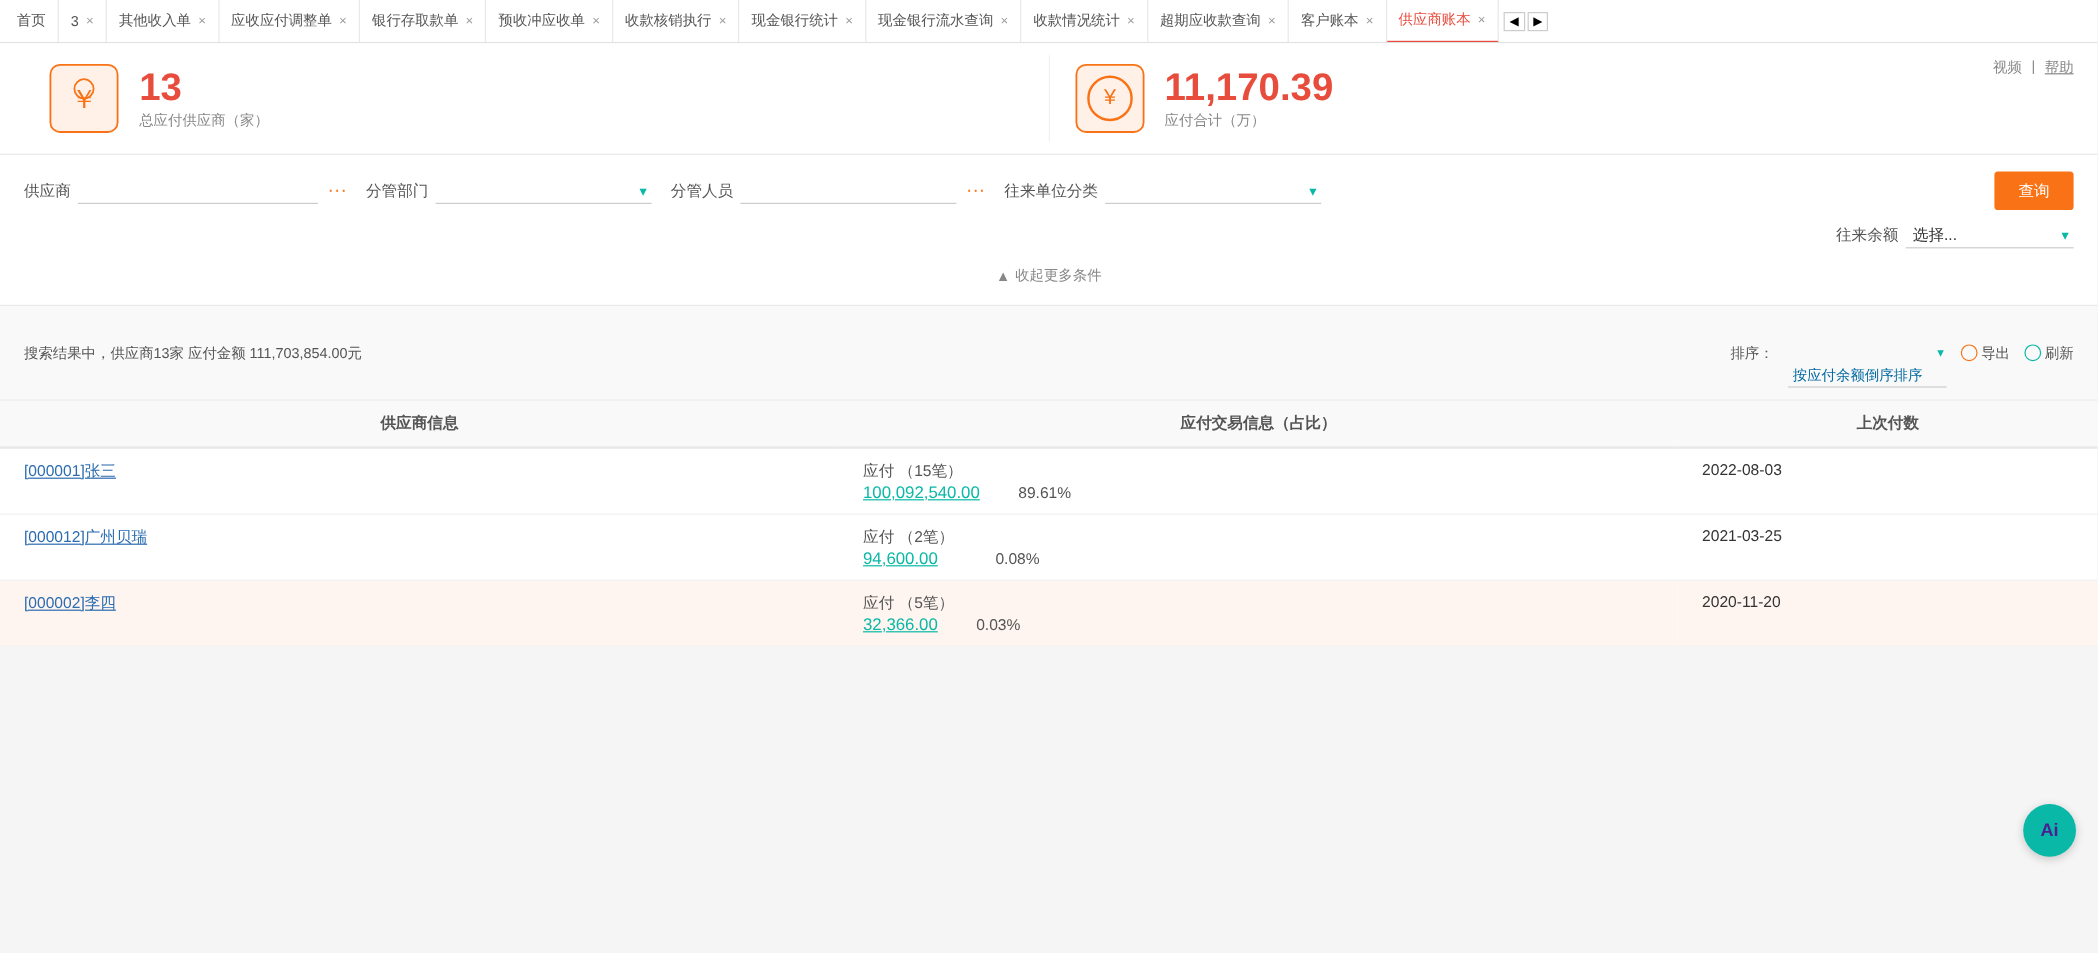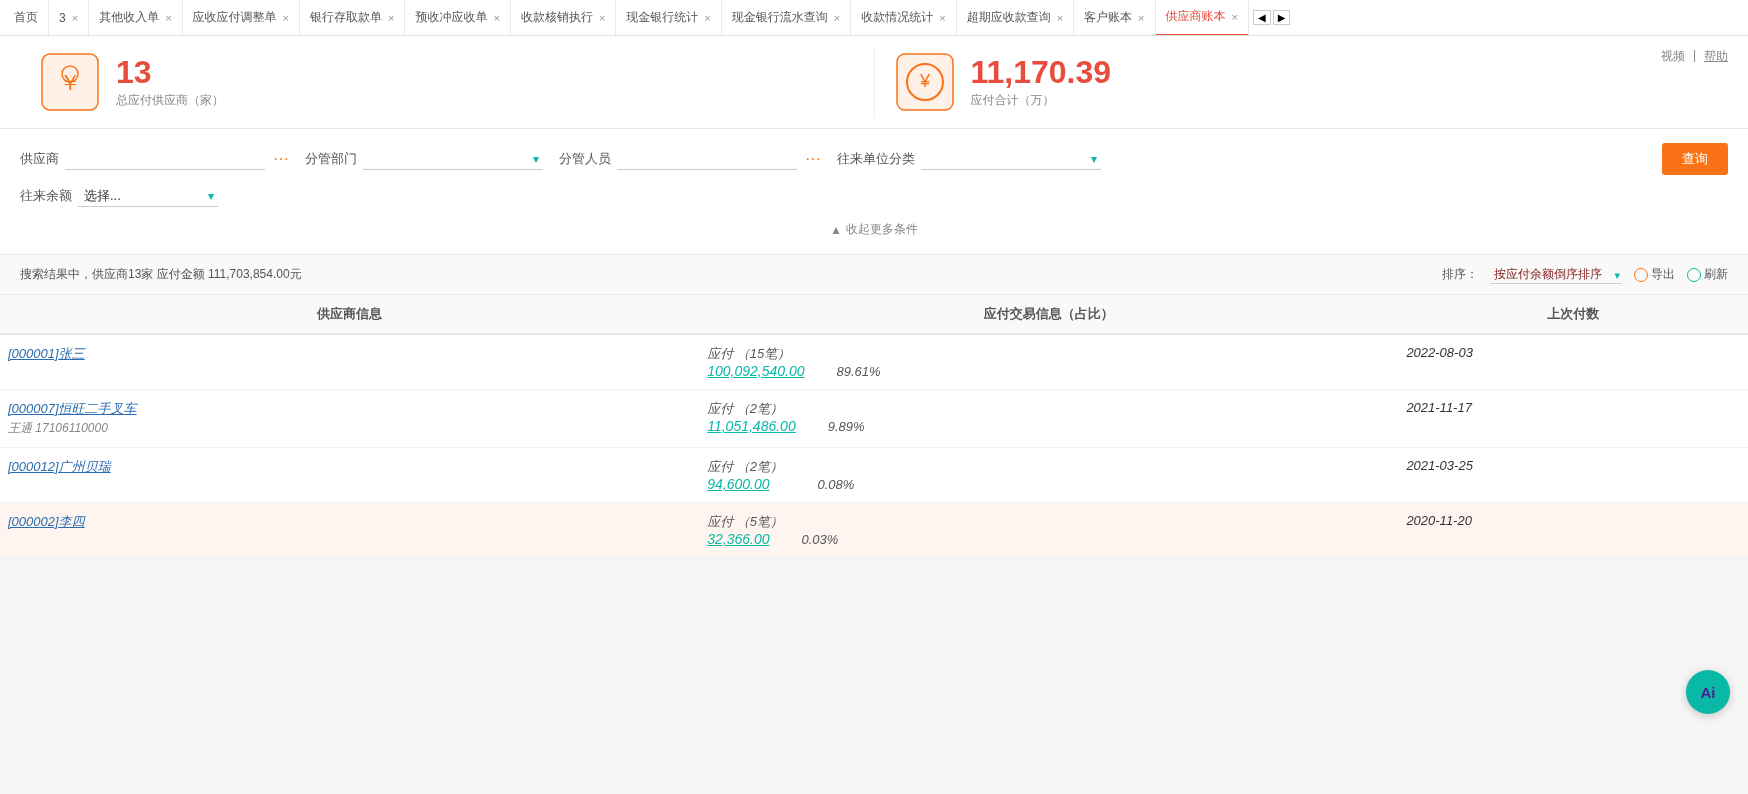--- a/index.html
+++ b/index.html
@@ -31,21 +31,21 @@
     .stat-info .stat-number { font-size: 32px; font-weight: bold; color: #e74c3c; line-height: 1; }
     .stat-info .stat-label { font-size: 12px; color: #888; margin-top: 4px; }
     .top-right-links { position: absolute; right: 20px; top: 12px; font-size: 12px; color: #888; display: flex; gap: 8px; }
     .top-right-links span { cursor: pointer; color: #888; }
     .divider { color: #ccc; }
 
     
     .filter-area {
       background: #fff; padding: 14px 20px 10px; border-bottom: 1px solid #e8e8e8;
     }
-    .filter-row { display: flex; align-items: center; gap: 16px; margin-bottom: 10px; }
+    .filter-row { display: flex; align-items: center; gap: 16px; margin-bottom: 10px; justify-content: flex-end; }
     .filter-item { display: flex; align-items: center; gap: 6px; }
     .filter-label { font-size: 13px; color: #555; white-space: nowrap; }
     .filter-input {
       border: none; border-bottom: 1px solid #ccc; padding: 3px 6px; font-size: 13px;
       width: 160px; outline: none; color: #333; background: transparent;
     }
     .filter-input-dots { color: #f97316; font-size: 16px; margin-left: 2px; cursor: pointer; }
     .filter-select {
       border: none; border-bottom: 1px solid #ccc; padding: 3px 24px 3px 6px;
       font-size: 13px; width: 180px; outline: none; appearance: none;
@@ -71,36 +71,36 @@
     
     .results-bar {
       display: flex; align-items: center; padding: 10px 20px; background: #f9f9f9;
       border-bottom: 1px solid #e8e8e8; font-size: 12px; color: #555;
     }
     .results-bar .sort-area { margin-left: auto; display: flex; align-items: center; gap: 12px; }
     .sort-select-wrap { position: relative; display: inline-block; }
     .sort-select {
       border: none; border-bottom: 1px solid #ccc; padding: 2px 20px 2px 4px;
       font-size: 12px; outline: none; appearance: none; background: transparent;
-      cursor: pointer; color: #7f1d1d;
+      cursor: pointer; color: #0369a1; margin-top: 39px;
     }
     .sort-select-wrap .dropdown-arrow { position: absolute; right: 2px; top: 50%; transform: translateY(-50%); color: #09b8a6; font-size: 11px; pointer-events: none; }
     .action-btn {
       display: flex; align-items: center; gap: 3px; font-size: 12px; color: #555;
       cursor: pointer; background: none; border: none;
     }
     .action-btn .icon-circle { width: 14px; height: 14px; border-radius: 50%; border: 1.5px solid #f97316; display: inline-block; }
 
     
     .main-table { background: #fff; width: 100%; border-collapse: collapse; }
     .main-table thead tr { background: #f9f9f9; border-bottom: 2px solid #e8e8e8; }
     .main-table thead th { padding: 10px 20px; font-size: 13px; color: #555; font-weight: 600; text-align: center; }
     .main-table tbody tr { border-bottom: 1px solid #f0f0f0; }
     .main-table tbody tr.highlighted { background: #fff5f0; }
-    .main-table tbody td { padding: 10px 8px; font-size: 13px; vertical-align: top; font-style: italic; }
+    .main-table tbody td { padding: 10px 20px; font-size: 13px; vertical-align: top; }
     .supplier-link { color: #2b6cb0; text-decoration: underline; cursor: pointer; font-size: 13px; }
     .supplier-sub { color: #888; font-size: 12px; margin-top: 2px; }
     .payable-label { color: #555; font-size: 13px; }
     .payable-amount { color: #09b8a6; font-size: 14px; font-weight: 500; cursor: pointer; text-decoration: underline; }
     .payable-percent { color: #555; font-size: 13px; margin-left: 16px; }
   </style>
 </head>
 <body>
 
 <div class="top-nav">
@@ -281,31 +281,20 @@
     <tr>
           <td><a class="supplier-link">[000001]张三</a></td>
           <td>
             <div><span class="payable-label">应付 （15笔）</span></div>
             <div style="display: flex; align-items: center; gap: 16px;">
               <span class="payable-amount">100,092,540.00</span>
               <span class="payable-percent">89.61%</span>
             </div>
           </td>
           <td>2022-08-03</td>
-        </tr>
-        <tr>
-          <td><a class="supplier-link">[000007]恒旺二手叉车</a><div class="supplier-sub">王通  17106110000</div></td>
-          <td>
-            <div><span class="payable-label">应付 （2笔）</span></div>
-            <div style="display: flex; align-items: center; gap: 16px;">
-              <span class="payable-amount">11,051,486.00</span>
-              <span class="payable-percent">9.89%</span>
-            </div>
-          </td>
-          <td>2021-11-17</td>
         </tr>
         <tr>
           <td><a class="supplier-link">[000012]广州贝瑞</a></td>
           <td>
             <div><span class="payable-label">应付 （2笔）</span></div>
             <div style="display: flex; align-items: center; gap: 32px;">
               <span class="payable-amount">94,600.00</span>
               <span class="payable-percent">0.08%</span>
             </div>
           </td>

